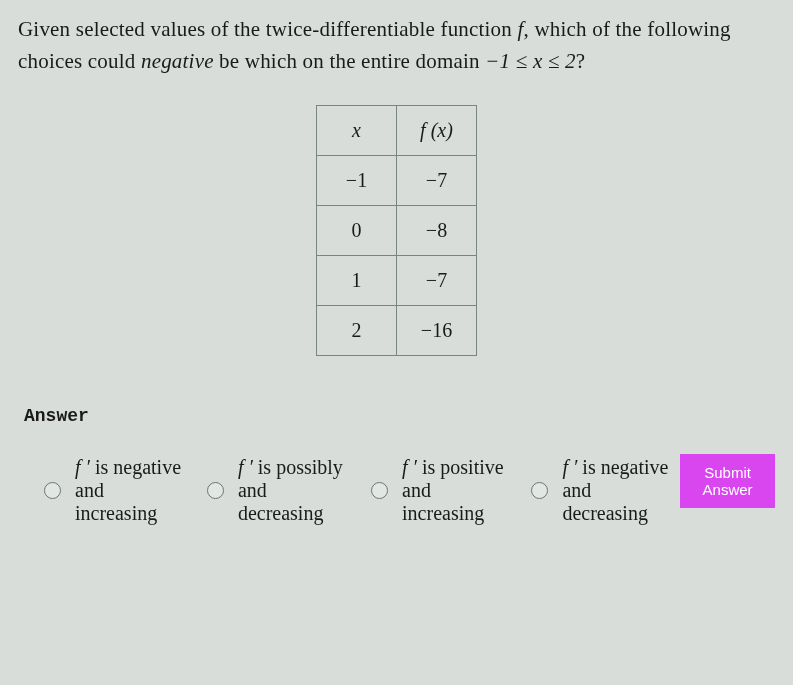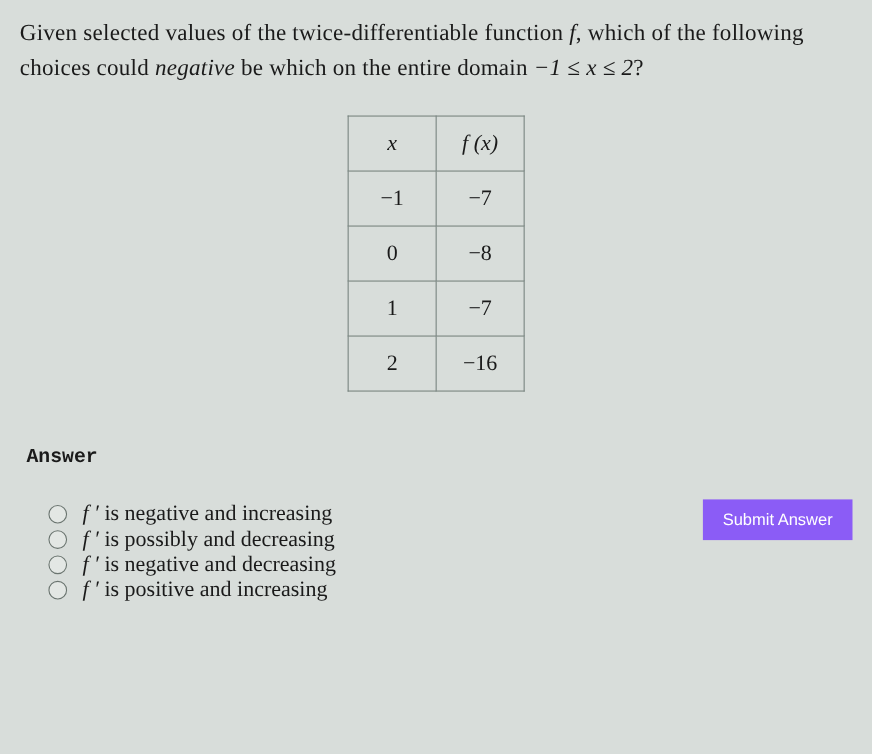--- a/index.html
+++ b/index.html
@@ -60,42 +60,42 @@
       margin-bottom: 30px;
       font-family: Liberation Mono, monospace;
     }
     .choices-row {
       display: flex;
       justify-content: space-between;
       align-items: flex-start;
     }
     .choices {
       display: flex;
-      flex-direction: column;
-      gap: 0;
+      flex-direction: row;
+      gap: 16px;
       padding-left: 20px;
     }
     .choice {
       display: flex;
       align-items: center;
       gap: 14px;
       font-size: 20px;
       font-family: 'Times New Roman', serif;
     }
     .radio {
       width: 17px;
       height: 17px;
       border: 1.5px solid #6b7570;
       border-radius: 50%;
       background: #e3e7e4;
       flex-shrink: 0;
       cursor: pointer;
     }
     .submit-btn {
-      background: #8b5cf6;
+      background: #d946ef;
       color: #ffffff;
       border: none;
       padding: 10px 18px;
       font-size: 15px;
       font-family: Arial, sans-serif;
       cursor: pointer;
       margin-right: 0;
       margin-top: -2px;
       text-align: center;
     }
@@ -151,25 +151,25 @@
       </div>
       <div class="choice">
         <div class="radio"></div>
         <div>
           <span class="fprime">f ′</span><span> is possibly and decreasing</span>
         </div>
       </div>
       <div class="choice">
         <div class="radio"></div>
         <div>
-          <span class="fprime">f ′</span><span> is negative and decreasing</span>
+          <span class="fprime">f ′</span><span> is positive and increasing</span>
         </div>
       </div>
       <div class="choice">
         <div class="radio"></div>
         <div>
-          <span class="fprime">f ′</span><span> is positive and increasing</span>
+          <span class="fprime">f ′</span><span> is negative and decreasing</span>
         </div>
       </div>
     </div>
     <button class="submit-btn">Submit Answer</button>
   </div>
 </div>
 
 </body></html>

